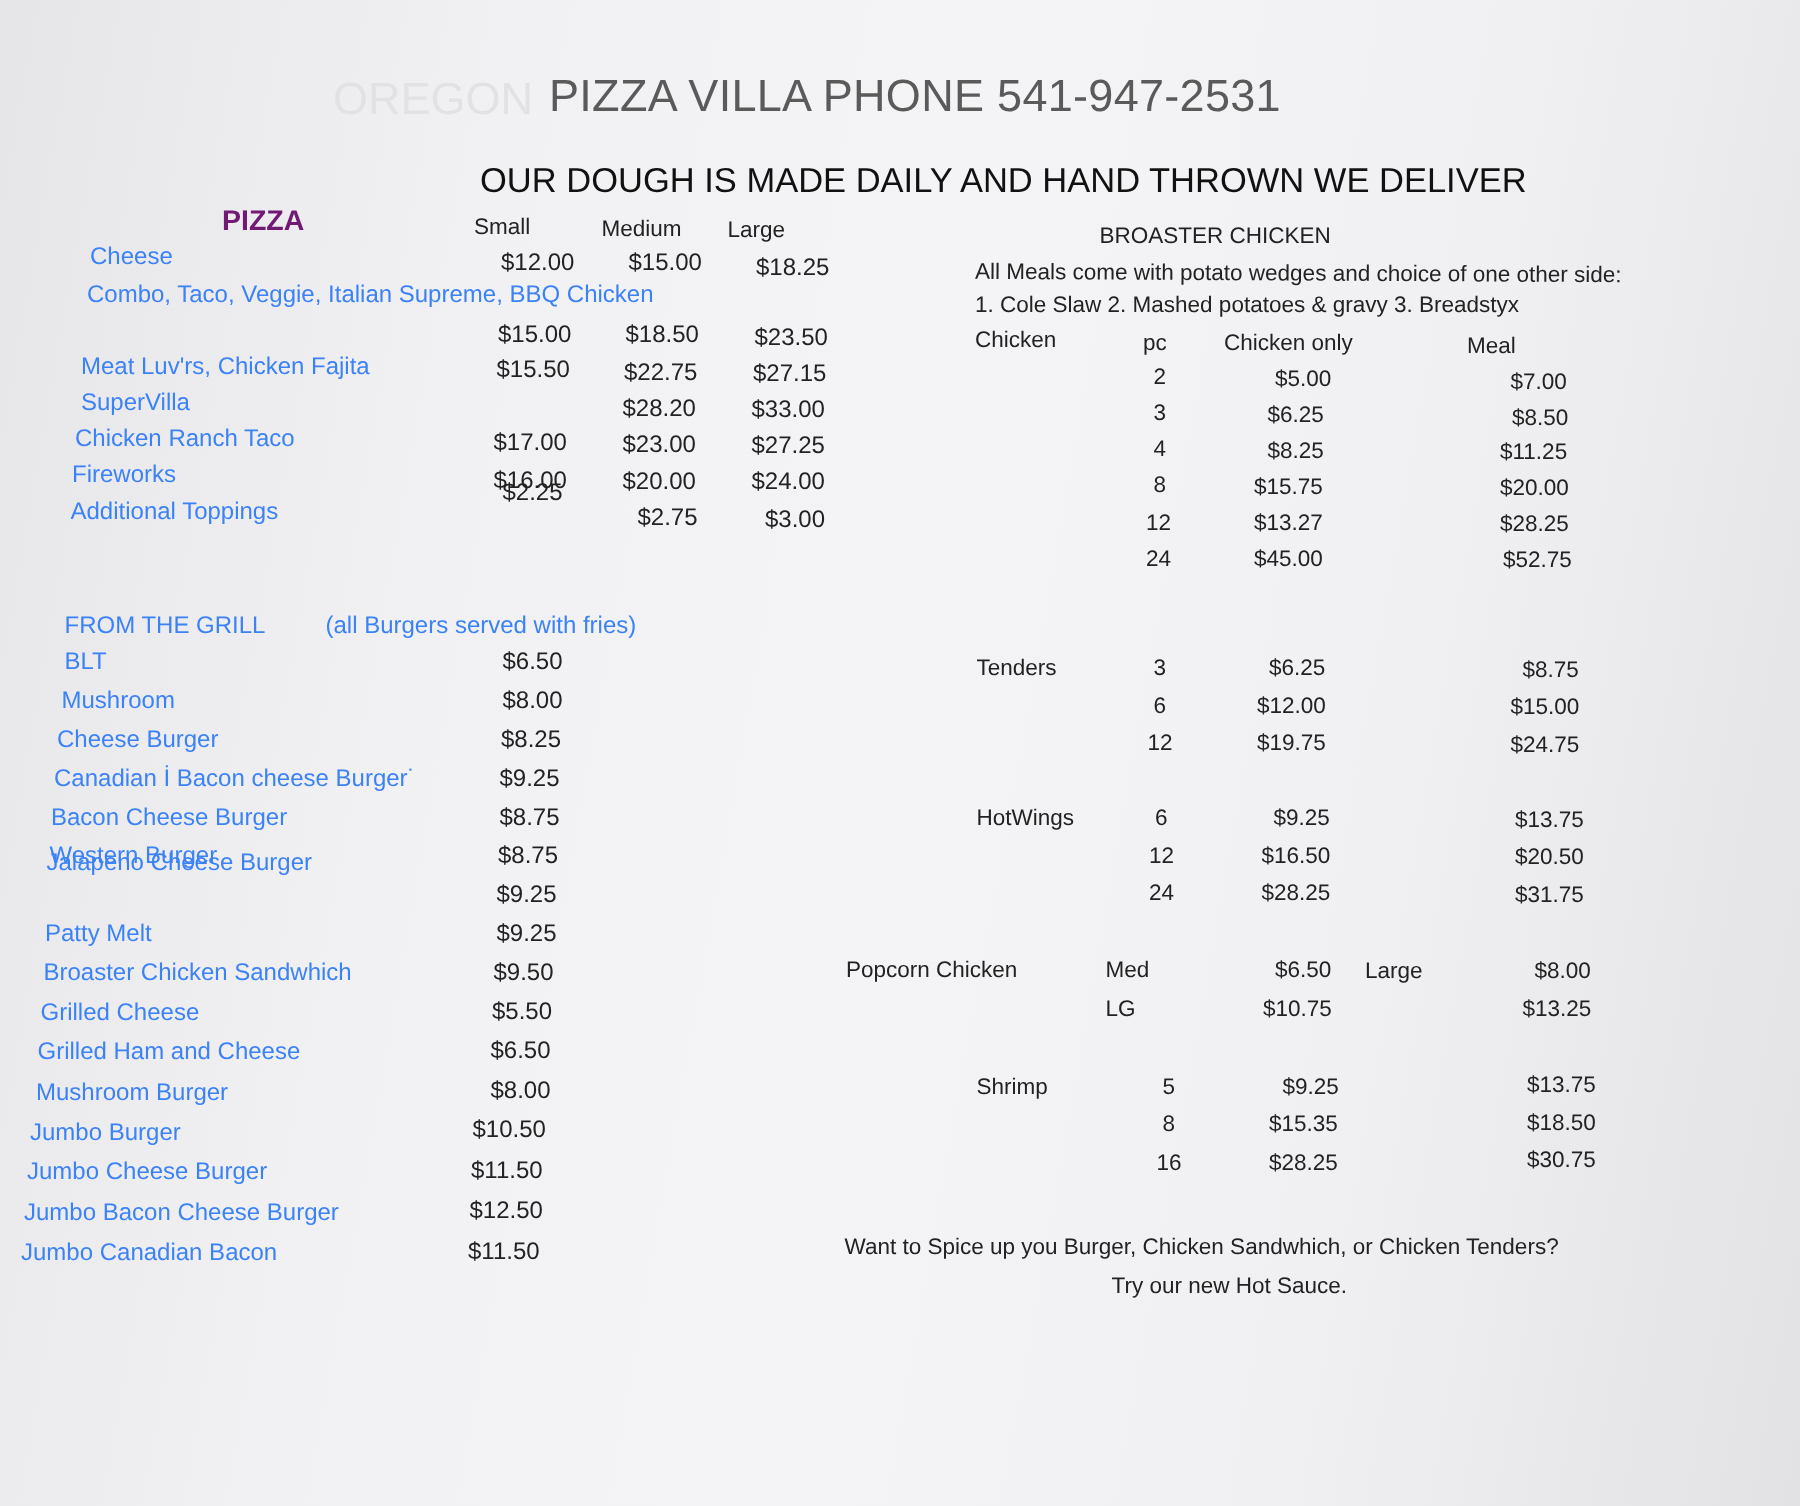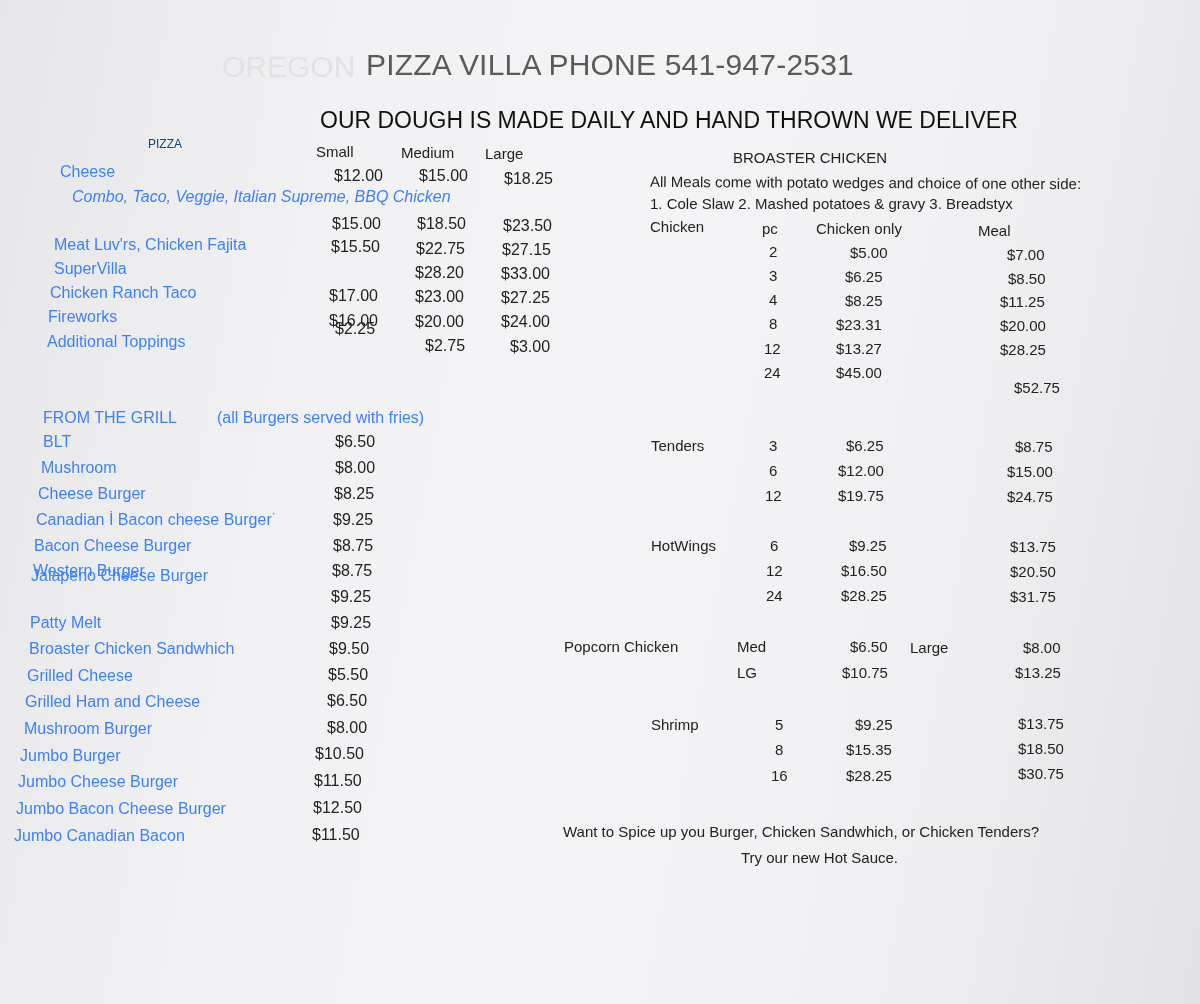--- a/index.html
+++ b/index.html
@@ -6,21 +6,21 @@
   body {
     width: 1200px; height: 1004px; overflow: hidden; position: relative;
     background: linear-gradient(100deg, #e6e6e8 0%, #f1f1f3 25%, #f4f4f6 50%, #f0f0f2 75%, #e2e2e4 100%);
     font-family: "Liberation Sans", "DejaVu Sans", sans-serif;
     color: #1e1e1e;
   }
   .abs { position: absolute; white-space: nowrap; }
   .title { font-size: 30px; color: #5a5a5a; letter-spacing: 0.2px; }
   .ghost { font-size: 30px; color: #e2e2e4; }
   .subtitle { font-size: 23px; color: #111; }
-  .hdr { font-size: 12px; color: #0c4a6e; }
+  .hdr { font-size: 19px; color: #701a75; font-weight: bold; }
   .txt { font-size: 16px; color: #3b82f6; }
   .sm { font-size: 15px; color: #222; }
   .price { font-size: 16px; color: #222; }
 </style>
 </head>
 <body>
 
 <div class="abs ghost" style="left:222px;top:50px;">OREGON</div>
 <div class="abs title" style="left:366px;top:48px;">PIZZA VILLA PHONE 541-947-2531</div>
 <div class="abs subtitle" style="left:320px;top:107px;">OUR DOUGH IS MADE DAILY AND HAND THROWN  WE DELIVER</div>
@@ -32,21 +32,21 @@
   <div class="abs sm" style="left:485px;top:145px;">Large</div>
 
   <div>
     <div class="abs txt" style="left:60px;top:163px;">Cheese</div>
     <div class="abs price" style="left:334px;top:167px;">$12.00</div>
     <div class="abs price" style="left:419px;top:167px;">$15.00</div>
     <div class="abs price" style="left:504px;top:170px;">$18.25</div>
   </div>
 
   <div>
-    <div class="abs txt" style="left:72px;top:188px;font-style:italic;">Combo, Taco, Veggie, Italian Supreme, BBQ Chicken</div>
+    <div class="abs txt" style="left:58px;top:188px;">Combo, Taco, Veggie, Italian Supreme, BBQ Chicken</div>
     <div class="abs price" style="left:332px;top:215px;">$15.00</div>
     <div class="abs price" style="left:417px;top:215px;">$18.50</div>
     <div class="abs price" style="left:503px;top:217px;">$23.50</div>
   </div>
 
   <div>
     <div class="abs txt" style="left:54px;top:236px;">Meat Luv'rs, Chicken Fajita</div>
     <div class="abs price" style="left:331px;top:238px;">$15.50</div>
     <div class="abs price" style="left:416px;top:240px;">$22.75</div>
     <div class="abs price" style="left:502px;top:241px;">$27.15</div>
@@ -149,30 +149,30 @@
 
   <div class="abs sm" style="left:769px;top:267px;">3</div>
   <div class="abs sm" style="left:845px;top:268px;">$6.25</div>
   <div class="abs sm" style="left:1008px;top:270px;">$8.50</div>
 
   <div class="abs sm" style="left:769px;top:291px;">4</div>
   <div class="abs sm" style="left:845px;top:292px;">$8.25</div>
   <div class="abs sm" style="left:1000px;top:293px;">$11.25</div>
 
   <div class="abs sm" style="left:769px;top:315px;">8</div>
-  <div class="abs sm" style="left:836px;top:316px;">$23.31</div>
+  <div class="abs sm" style="left:836px;top:316px;">$15.75</div>
   <div class="abs sm" style="left:1000px;top:317px;">$20.00</div>
 
   <div class="abs sm" style="left:764px;top:340px;">12</div>
   <div class="abs sm" style="left:836px;top:340px;">$13.27</div>
   <div class="abs sm" style="left:1000px;top:341px;">$28.25</div>
 
   <div class="abs sm" style="left:764px;top:364px;">24</div>
   <div class="abs sm" style="left:836px;top:364px;">$45.00</div>
-  <div class="abs sm" style="left:1002px;top:379px;margin-left:12px;">$52.75</div>
+  <div class="abs sm" style="left:1002px;top:365px;">$52.75</div>
 
   <div class="abs sm" style="left:651px;top:437px;">Tenders</div>
   <div class="abs sm" style="left:769px;top:437px;">3</div>
   <div class="abs sm" style="left:846px;top:437px;">$6.25</div>
   <div class="abs sm" style="left:1015px;top:438px;">$8.75</div>
 
   <div class="abs sm" style="left:769px;top:462px;">6</div>
   <div class="abs sm" style="left:838px;top:462px;">$12.00</div>
   <div class="abs sm" style="left:1007px;top:463px;">$15.00</div>
 

